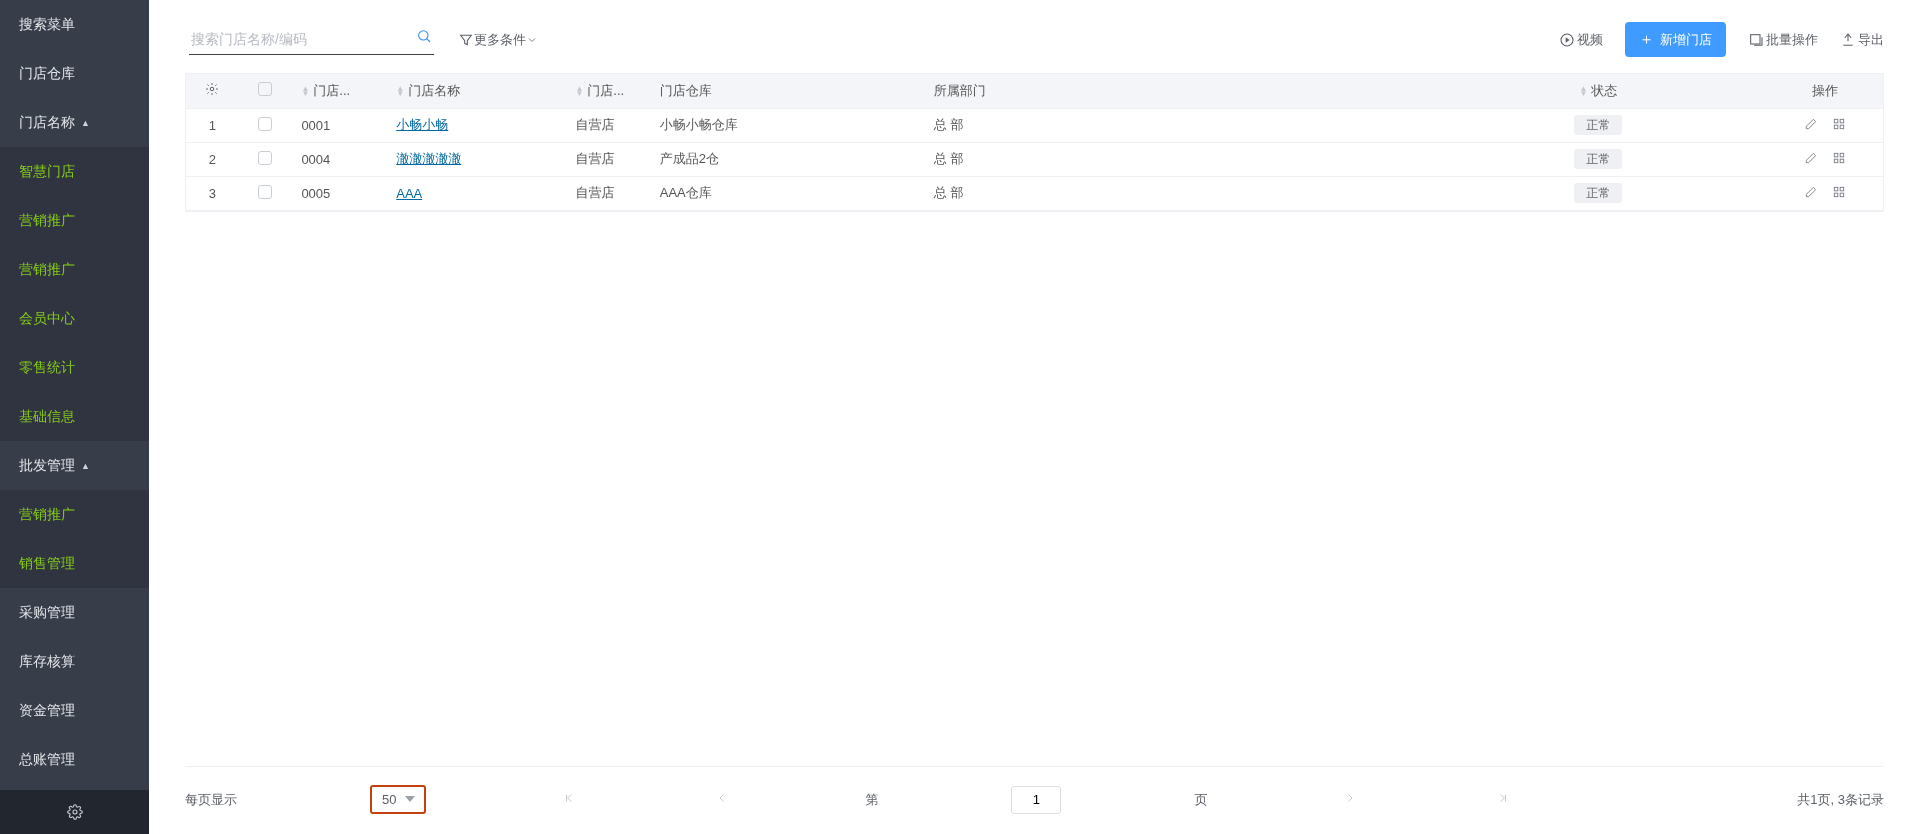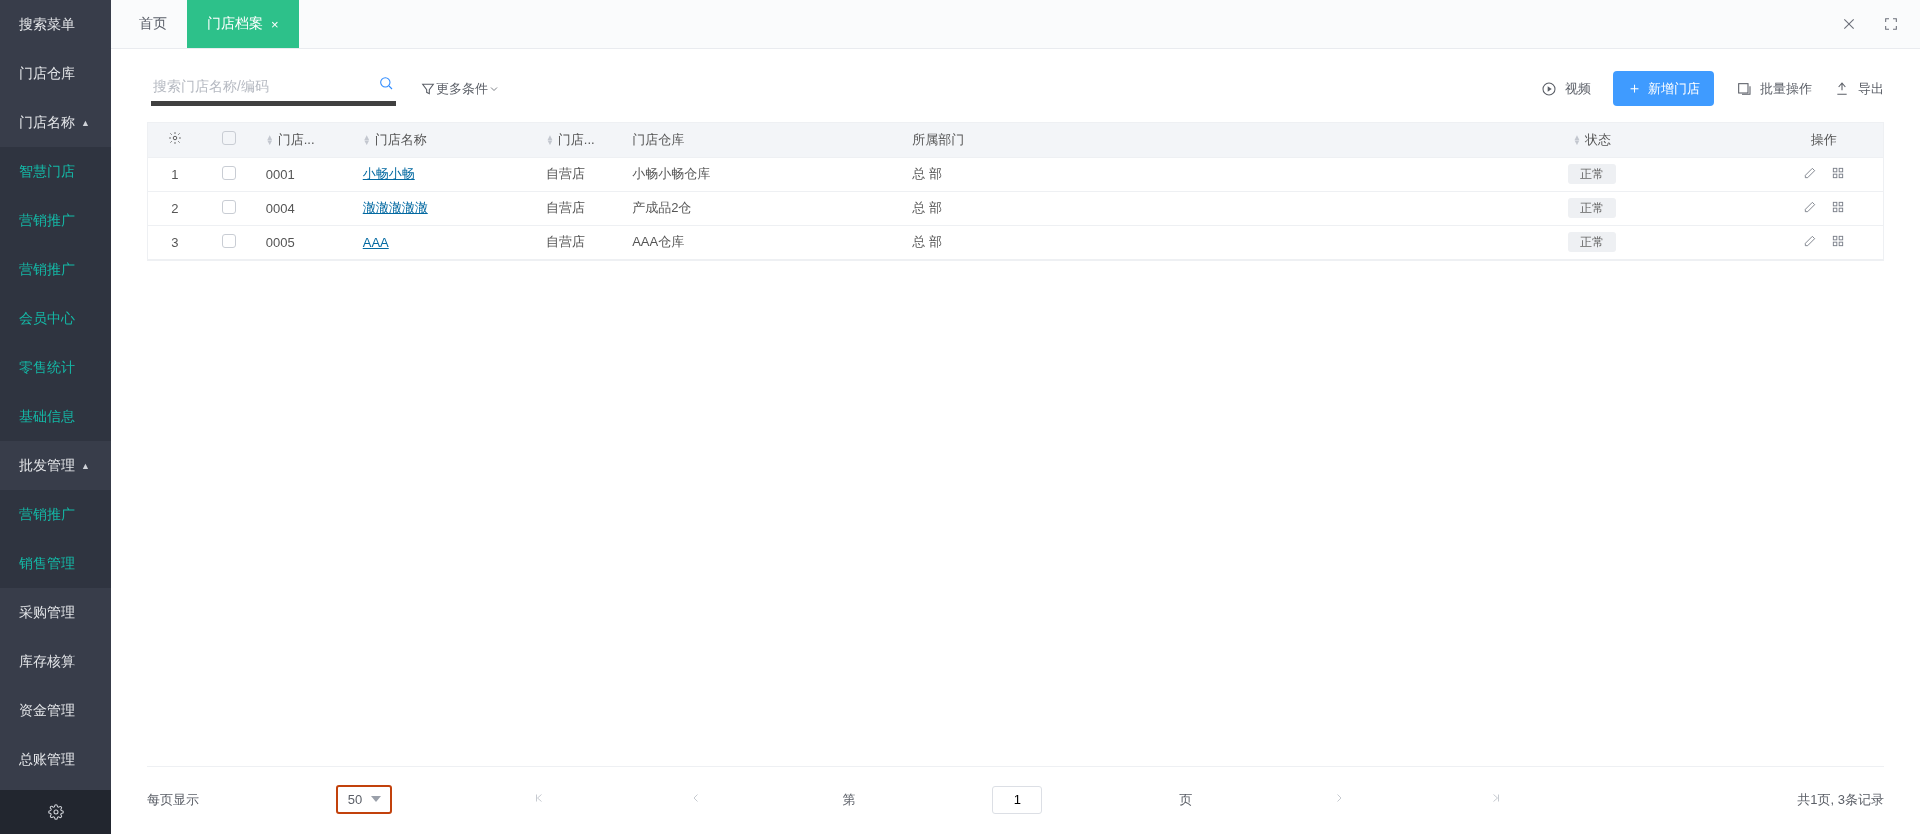--- a/index.html
+++ b/index.html
@@ -1,49 +1,49 @@
 <!DOCTYPE html>
 <html><head>
 <meta charset="utf-8">
 <style>
   * { box-sizing: border-box; margin: 0; padding: 0; }
   body { font-family: "Microsoft YaHei", Arial, sans-serif; font-size: 13px; color: #333; background: #fff; }
   .app { display: flex; height: 834px; width: 1920px; background: #fff; }
 
   
-  .sidebar { width: 111px; background: #383d4a; color: #d6d8dc; display: flex; flex-direction: column; }
+  .sidebar { width: 149px; background: #383d4a; color: #d6d8dc; display: flex; flex-direction: column; }
   .side-item { height: 49px; display:flex; align-items:center; padding-left: 19px; cursor:pointer; font-size:14px; color:#e3e5e8; }
   .side-sub { background:#2f3440; }
-  .side-sub .side-item { font-size:14px; color:#14b8a6; }
+  .side-sub .side-item { font-size:14px; color:#84cc16; }
   .side-caret::after { content:"▲"; font-size:9px; margin-left:6px; color:#cfd2d8; }
   .side-spacer { flex:1; }
   .side-foot { height:44px; background:#22262f; display:flex; align-items:center; justify-content:center; color:#cfd2d8; cursor:pointer; }
 
   
   .main { flex:1; display:flex; flex-direction:column; min-width:0; }
 
   
   .tabs { height:49px; border-bottom:1px solid #e9ebef; display:flex; align-items:stretch; padding-left:8px; gap:0; background:#fafbfc; }
   .tab { display:flex; align-items:center; padding:0 20px; font-size:14px; color:#5a5f69; cursor:pointer; }
   .tab.active { background:#2dc18a; color:#fff; }
   .tab .x { margin-left:8px; font-size:13px; }
   .tabs-spacer { flex:1; }
   .tabs-actions { display:flex; align-items:center; gap:12px; padding-right:14px; }
   .icon-btn { width:30px; height:30px; display:flex; align-items:center; justify-content:center; color:#6b6f79; cursor:pointer; border-radius:4px; }
 
   
   .toolbar { display:flex; align-items:center; padding:22px 36px 16px 40px; gap:24px; }
-  .search-wrap { position:relative; width:245px; border-bottom:5px solid #404040; }
+  .search-wrap { position:relative; width:245px; border-bottom:1px solid #404040; }
   .search-wrap input { width:100%; border:none; outline:none; padding:7px 28px 7px 2px; font-size:14px; color:#333; }
   .search-wrap input::placeholder { color:#b6bac2; }
   .search-wrap .s-icon { position:absolute; right:2px; top:4px; color:#2f8bff; cursor:pointer; }
   .more-filter { display:flex; align-items:center; color:#5b5f67; font-size:13px; cursor:pointer; }
   .tool-spacer { flex:1; }
   .right-actions { display:flex; align-items:center; gap:22px; color:#5b5f67; }
-  .link-action { display:flex; align-items:center; gap:8px; cursor:pointer; font-size:13px; }
+  .link-action { display:flex; align-items:center; gap:2px; cursor:pointer; font-size:13px; }
   .btn-primary { background:#3f9bff; color:#fff; border:none; border-radius:4px; padding:8px 14px; font-size:13px; display:flex; align-items:center; gap:6px; cursor:pointer; }
 
   
   .table-wrap { margin:0 36px; border:1px solid #eef0f3; }
   table { width:100%; border-collapse:collapse; table-layout:fixed; }
   thead { background:#f3f5f8; }
   th, td { padding:0 10px; height:34px; text-align:left; font-weight:normal; font-size:13px; color:#555; border-bottom:1px solid #eef0f3; overflow:hidden; white-space:nowrap; text-overflow:ellipsis; }
   th { color:#555; position:relative; }
   th.center, td.center { text-align:center; }
   th .sort { display:inline-flex; flex-direction:column; line-height:5px; font-size:8px; color:#c3c7cf; margin-right:4px; vertical-align:middle; }
@@ -92,43 +92,20 @@
     <div class="side-foot">
       <svg viewBox="0 0 24 24">
           <circle cx="12" cy="12" r="3"></circle>
           <path d="M19.4 15a1.7 1.7 0 0 0 .34 1.87l.06.06a2 2 0 1 1-2.83 2.83l-.06-.06a1.7 1.7 0 0 0-1.87-.34 1.7 1.7 0 0 0-1 1.56V21a2 2 0 1 1-4 0v-.09a1.7 1.7 0 0 0-1.11-1.56 1.7 1.7 0 0 0-1.87.34l-.06.06a2 2 0 1 1-2.83-2.83l.06-.06a1.7 1.7 0 0 0 .34-1.87 1.7 1.7 0 0 0-1.56-1H3a2 2 0 1 1 0-4h.09a1.7 1.7 0 0 0 1.56-1.11 1.7 1.7 0 0 0-.34-1.87l-.06-.06A2 2 0 1 1 7.08 4.25l.06.06a1.7 1.7 0 0 0 1.87.34H9a1.7 1.7 0 0 0 1-1.56V3a2 2 0 1 1 4 0v.09a1.7 1.7 0 0 0 1 1.56 1.7 1.7 0 0 0 1.87-.34l.06-.06a2 2 0 1 1 2.83 2.83l-.06.06a1.7 1.7 0 0 0-.34 1.87V9a1.7 1.7 0 0 0 1.56 1H21a2 2 0 1 1 0 4h-.09a1.7 1.7 0 0 0-1.56 1z"></path>
         </svg>
     </div>
   </div>
 
   <div class="main">
 
-    <div class="tabs">
-      <div class="tab">
-        <span>首页</span>
-      </div>
-      <div class="tab active">
-        <span>门店档案</span>
-        <span class="x">×</span>
-      </div>
-      <div class="tabs-spacer"></div>
-      <div class="tabs-actions">
-        <div class="icon-btn">
-          <svg viewBox="0 0 24 24">
-              <line x1="5" y1="5" x2="19" y2="19"></line>
-              <line x1="19" y1="5" x2="5" y2="19"></line>
-            </svg>
-        </div>
-        <div class="icon-btn">
-          <svg viewBox="0 0 24 24">
-              <path d="M4 9V4h5M20 9V4h-5M4 15v5h5M20 15v5h-5"></path>
-            </svg>
-        </div>
-      </div>
-    </div>
 
     <div class="toolbar">
       <div class="search-wrap">
         <input type="text" placeholder="搜索门店名称/编码" style="">
         <span class="s-icon">
           <svg viewBox="0 0 24 24">
               <circle cx="11" cy="11" r="7"></circle>
               <line x1="21" y1="21" x2="16.5" y2="16.5"></line>
             </svg>
         </span>

